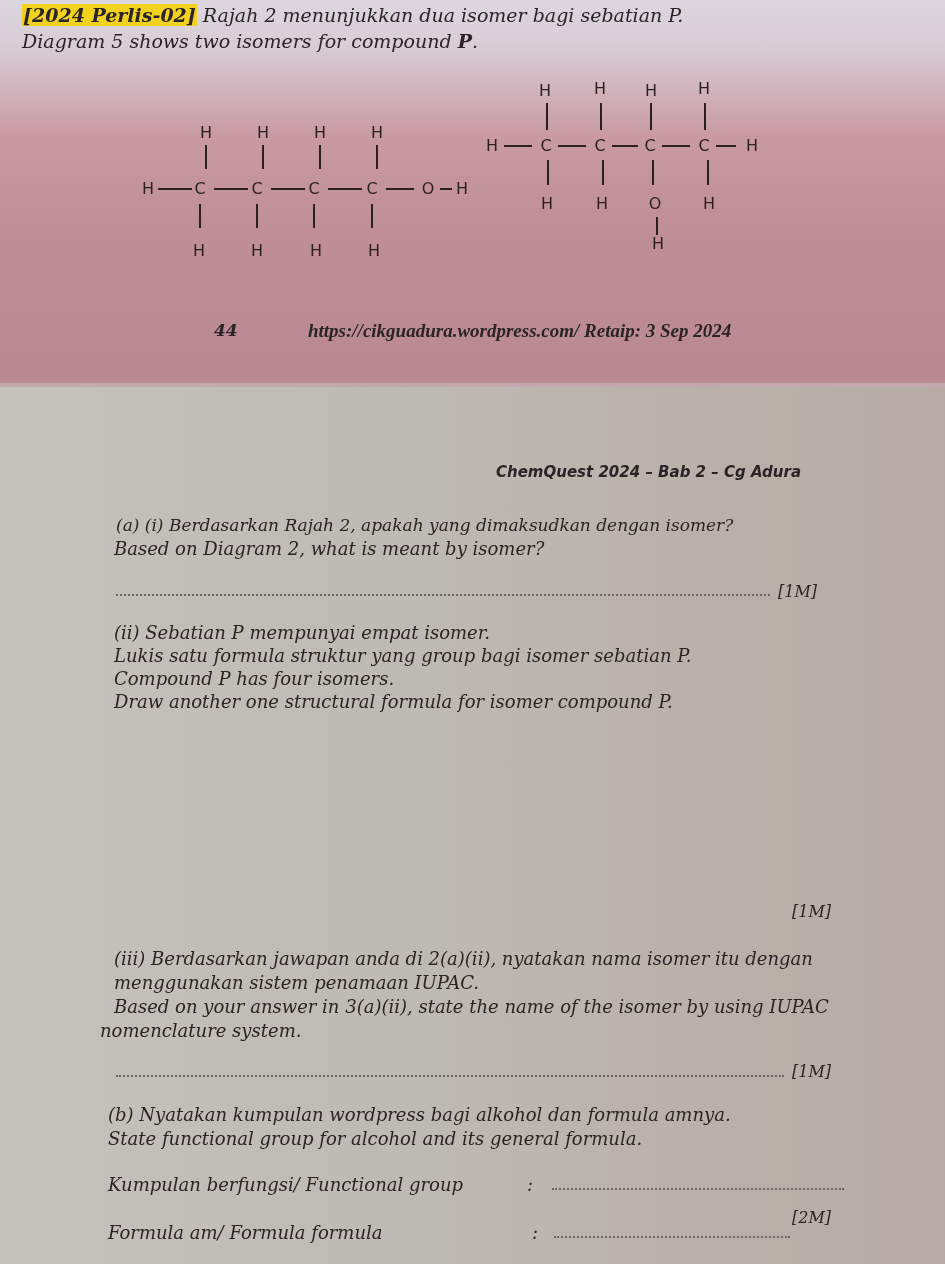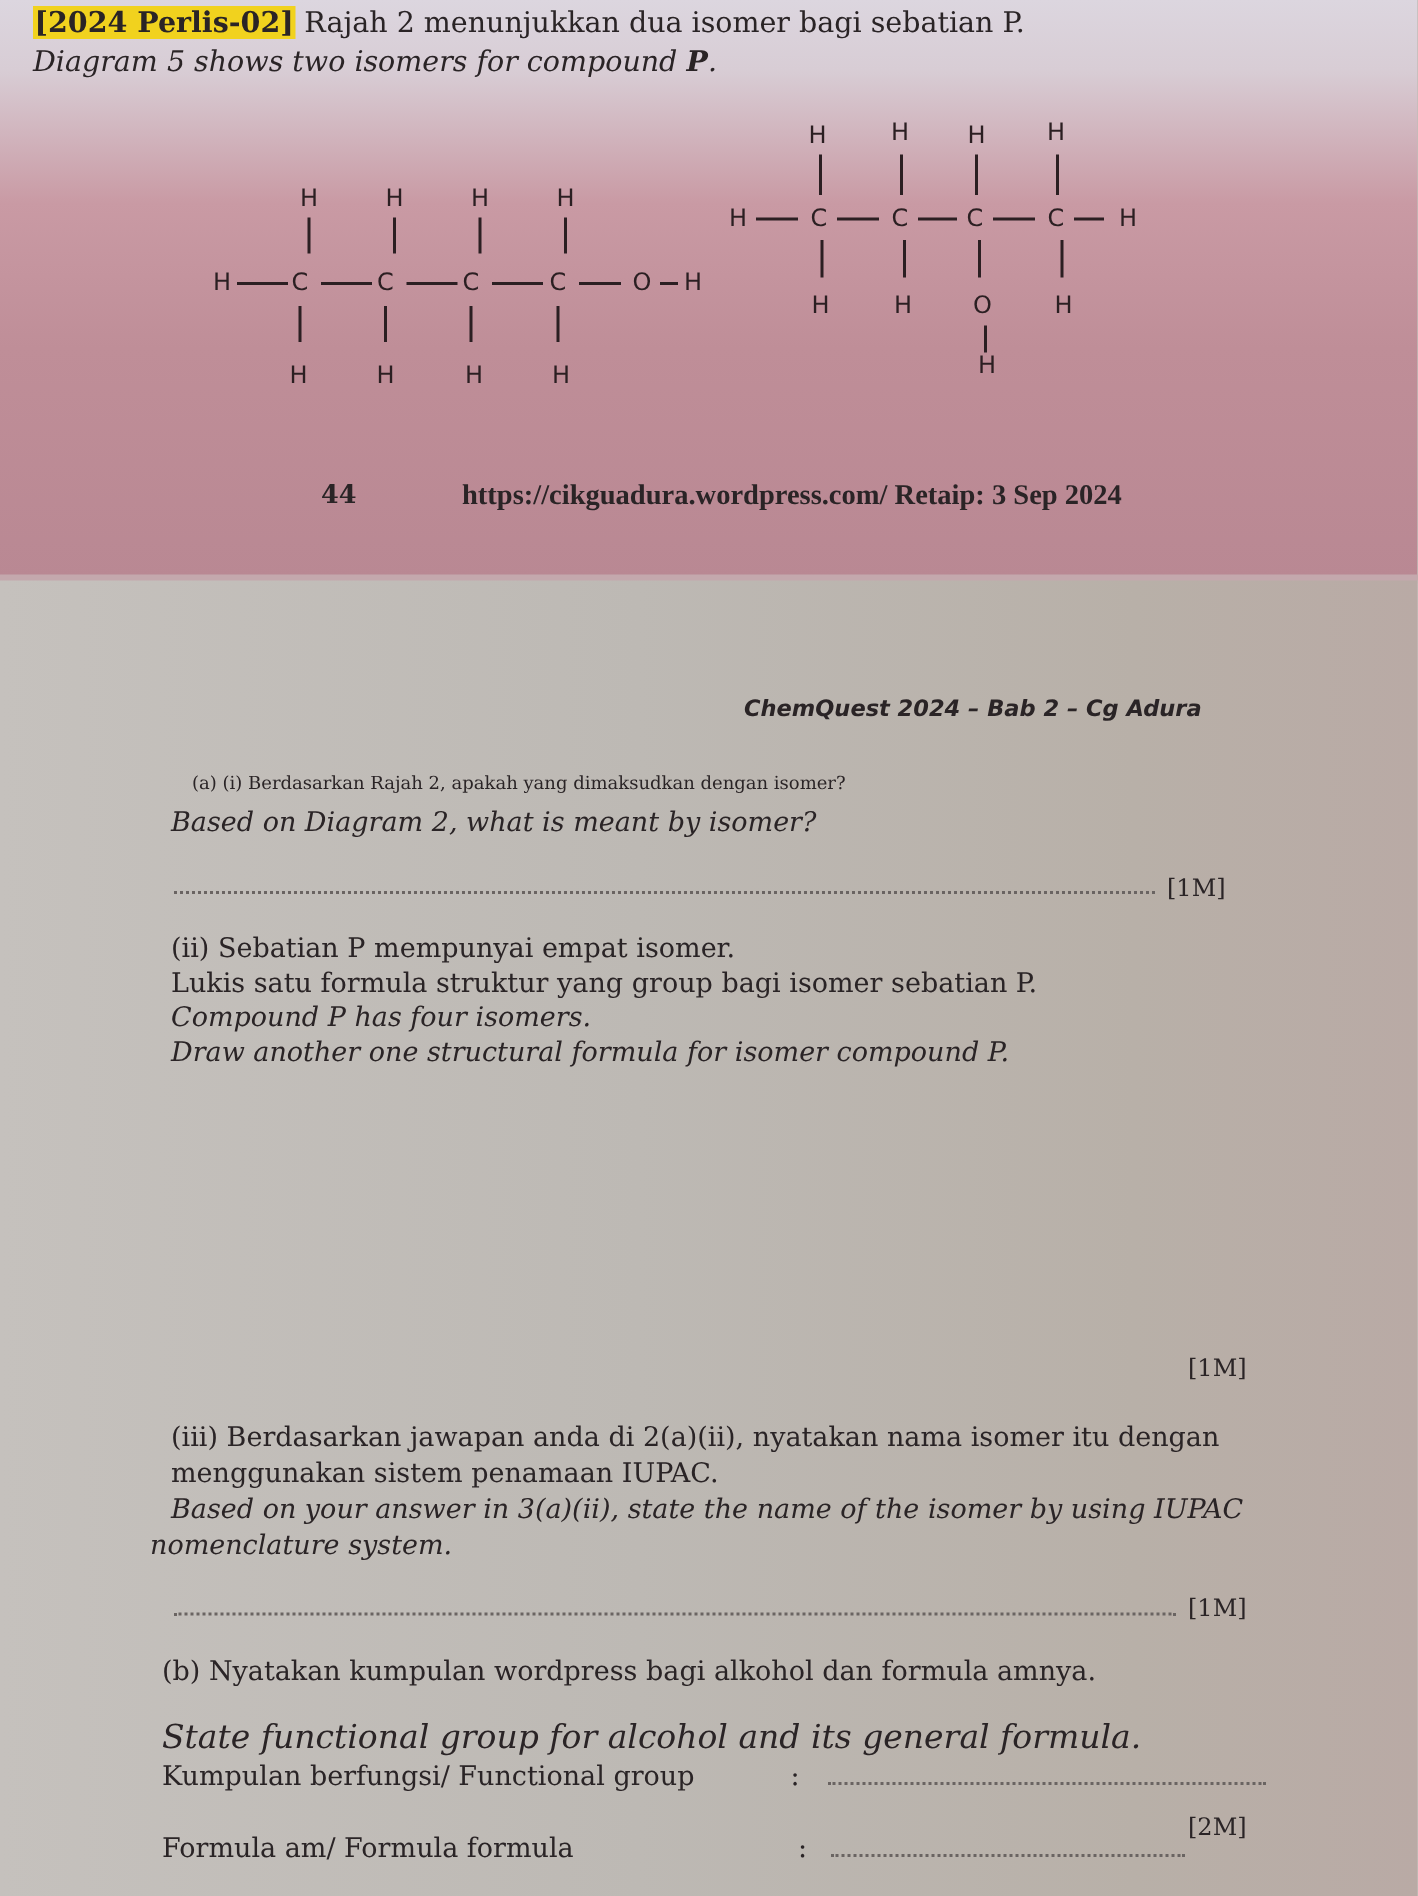--- a/index.html
+++ b/index.html
@@ -10,21 +10,21 @@
   }
   .top {
     position:absolute; left:0; top:0; width:945px; height:387px;
     background: linear-gradient(180deg, #dcd6df 0%, #d8cdd5 12%, #c99aa4 35%, #bf8e98 60%, #b98893 100%);
   }
   .bottom {
     position:absolute; left:0; top:387px; width:945px; height:877px;
     background: linear-gradient(90deg, #c5c1bd 0%, #bdb9b4 45%, #b8b0a8 80%, #b9aaa5 100%);
   }
   .edge { position:absolute; left:0; top:383px; width:945px; height:6px; background:#c4a8ad; }
-  .t { position:absolute; white-space:nowrap; }
+  .t { position:absolute; white-space:nowrap;font-style:italic; }
   .hl { background:#f1d21e; font-weight:bold; padding:0 1px; }
   .q1 { font-size:19px; }
   .it { font-style:italic; }
   .b { font-weight:bold; }
   .mol { position:absolute; font-family:"DejaVu Sans", sans-serif; font-size:16px; color:#2b1f22; }
   .mol span { position:absolute; transform:translate(-50%,-50%); }
   .hb { position:absolute; height:2px; background:#2b1f22; }
   .vb { position:absolute; width:2px; background:#2b1f22; }
   .dots { position:absolute; border-bottom:2px dotted #6a6462; height:0; }
   .s17 { font-size:17px; }
@@ -110,41 +110,41 @@
   <span style="left:709px; top:203px;">H</span>
   <div class="vb" style="left:656px; top:217px; height:18px;"></div>
   <span style="left:658px; top:243px;">H</span>
 </div>
 
 <div class="t s17 b" style="left:214px; top:320px;">44</div>
 <div class="t s17 b" style="left:308px; top:320px; font-family:'Liberation Serif',serif; font-size:19px;">https://cikguadura.wordpress.com/ Retaip: 3 Sep 2024</div>
 
 <div class="t it b" style="left:496px; top:463px; font-size:15px; font-family:'DejaVu Sans',sans-serif;">ChemQuest 2024 – Bab 2 – Cg Adura</div>
 
-<div class="t q1" style="left:128px; top:515px; font-size:12px;text-align:center;">(a) (i) Berdasarkan Rajah 2, apakah yang dimaksudkan dengan isomer?</div>
+<div class="t q1" style="left:116px; top:515px; font-size:17px;text-align:center;">(a) (i) Berdasarkan Rajah 2, apakah yang dimaksudkan dengan isomer?</div>
 <div class="t q1 it" style="left:114px; top:538px; font-size:18px;">Based on Diagram 2, what is meant by isomer?</div>
 <div class="dots" style="left:116px; top:594px; width:654px;"></div>
 <div class="t" style="left:778px; top:582px; font-size:16px;">[1M]</div>
 
 <div class="t q1" style="left:114px; top:622px; font-size:18px;">(ii) Sebatian P mempunyai empat isomer.</div>
 <div class="t q1" style="left:114px; top:645px; font-size:18px;">Lukis satu formula struktur yang group bagi isomer sebatian P.</div>
 <div class="t q1 it" style="left:114px; top:668px; font-size:18px;">Compound P has four isomers.</div>
 <div class="t q1 it" style="left:114px; top:691px; font-size:18px;">Draw another one structural formula for isomer compound P.</div>
 <div style="position:absolute; left:114px; top:720px; width:700px; height:175px;"></div>
 <div class="t" style="left:792px; top:902px; font-size:16px;">[1M]</div>
 
 <div class="t q1" style="left:114px; top:948px; font-size:18px;">(iii) Berdasarkan jawapan anda di 2(a)(ii), nyatakan nama isomer itu dengan</div>
 <div class="t q1" style="left:114px; top:972px; font-size:18px;">menggunakan sistem penamaan IUPAC.</div>
 <div class="t q1 it" style="left:114px; top:996px; font-size:18px;">Based on your answer in 3(a)(ii), state the name of the isomer by using IUPAC</div>
 <div class="t q1 it" style="left:100px; top:1020px; font-size:18px;">nomenclature system.</div>
 <div class="dots" style="left:116px; top:1075px; width:668px;"></div>
 <div class="t" style="left:792px; top:1062px; font-size:16px;">[1M]</div>
 
 <div class="t q1" style="left:108px; top:1104px; font-size:18px;">(b) Nyatakan kumpulan wordpress bagi alkohol dan formula amnya.</div>
-<div class="t q1 it" style="left:108px; top:1128px; font-size:22px;margin-top:18px;">State functional group for alcohol and its general formula.</div>
+<div class="t q1 it" style="left:108px; top:1128px; font-size:18px;">State functional group for alcohol and its general formula.</div>
 
 <div class="t q1" style="left:108px; top:1174px; font-size:18px;">Kumpulan berfungsi/ Functional group</div>
 <div class="t q1" style="left:527px; top:1174px; font-size:18px;">:</div>
 <div class="dots" style="left:552px; top:1188px; width:292px;"></div>
 
 <div class="t q1" style="left:108px; top:1222px; font-size:18px;">Formula am/ Formula formula</div>
 <div class="t q1" style="left:532px; top:1222px; font-size:18px;">:</div>
 <div class="dots" style="left:554px; top:1236px; width:236px;"></div>
 <div class="t" style="left:792px; top:1208px; font-size:16px;">[2M]</div>
 

